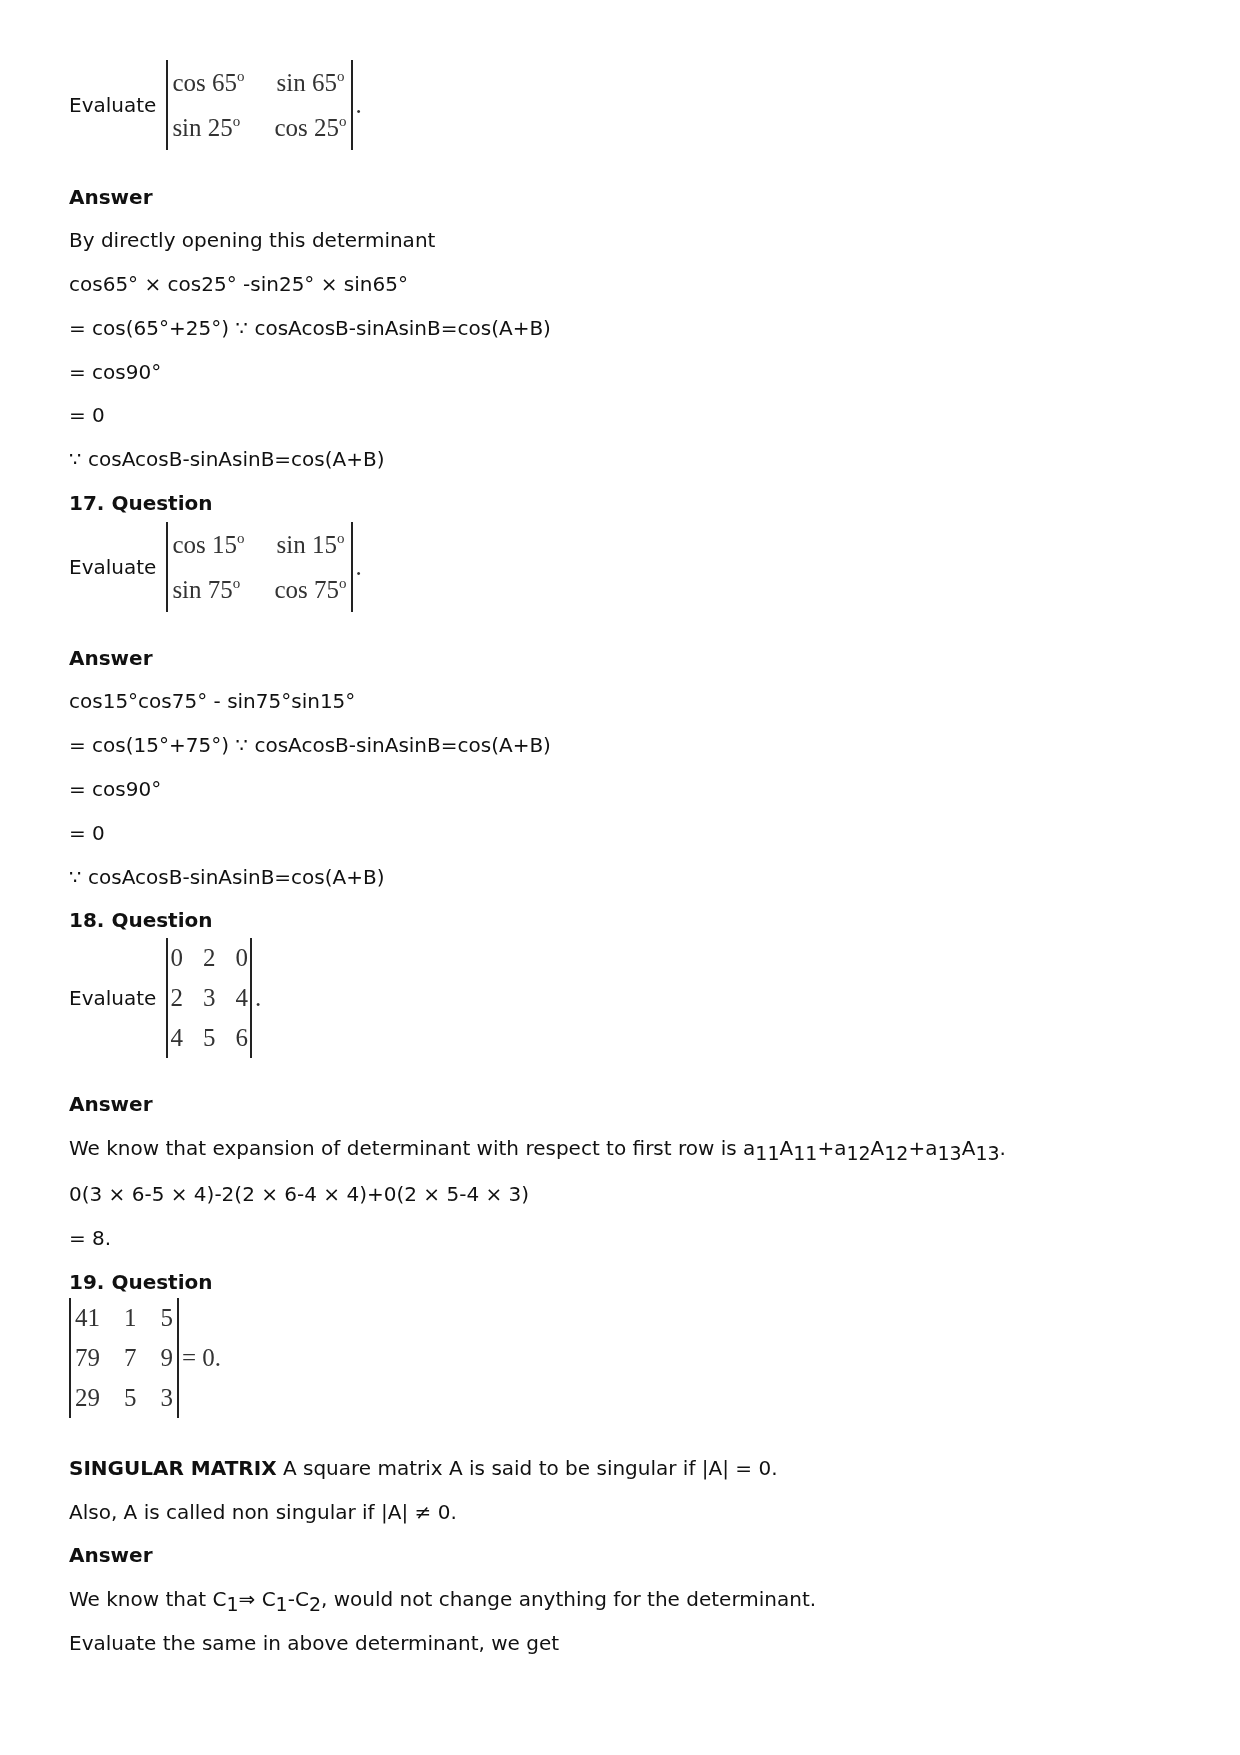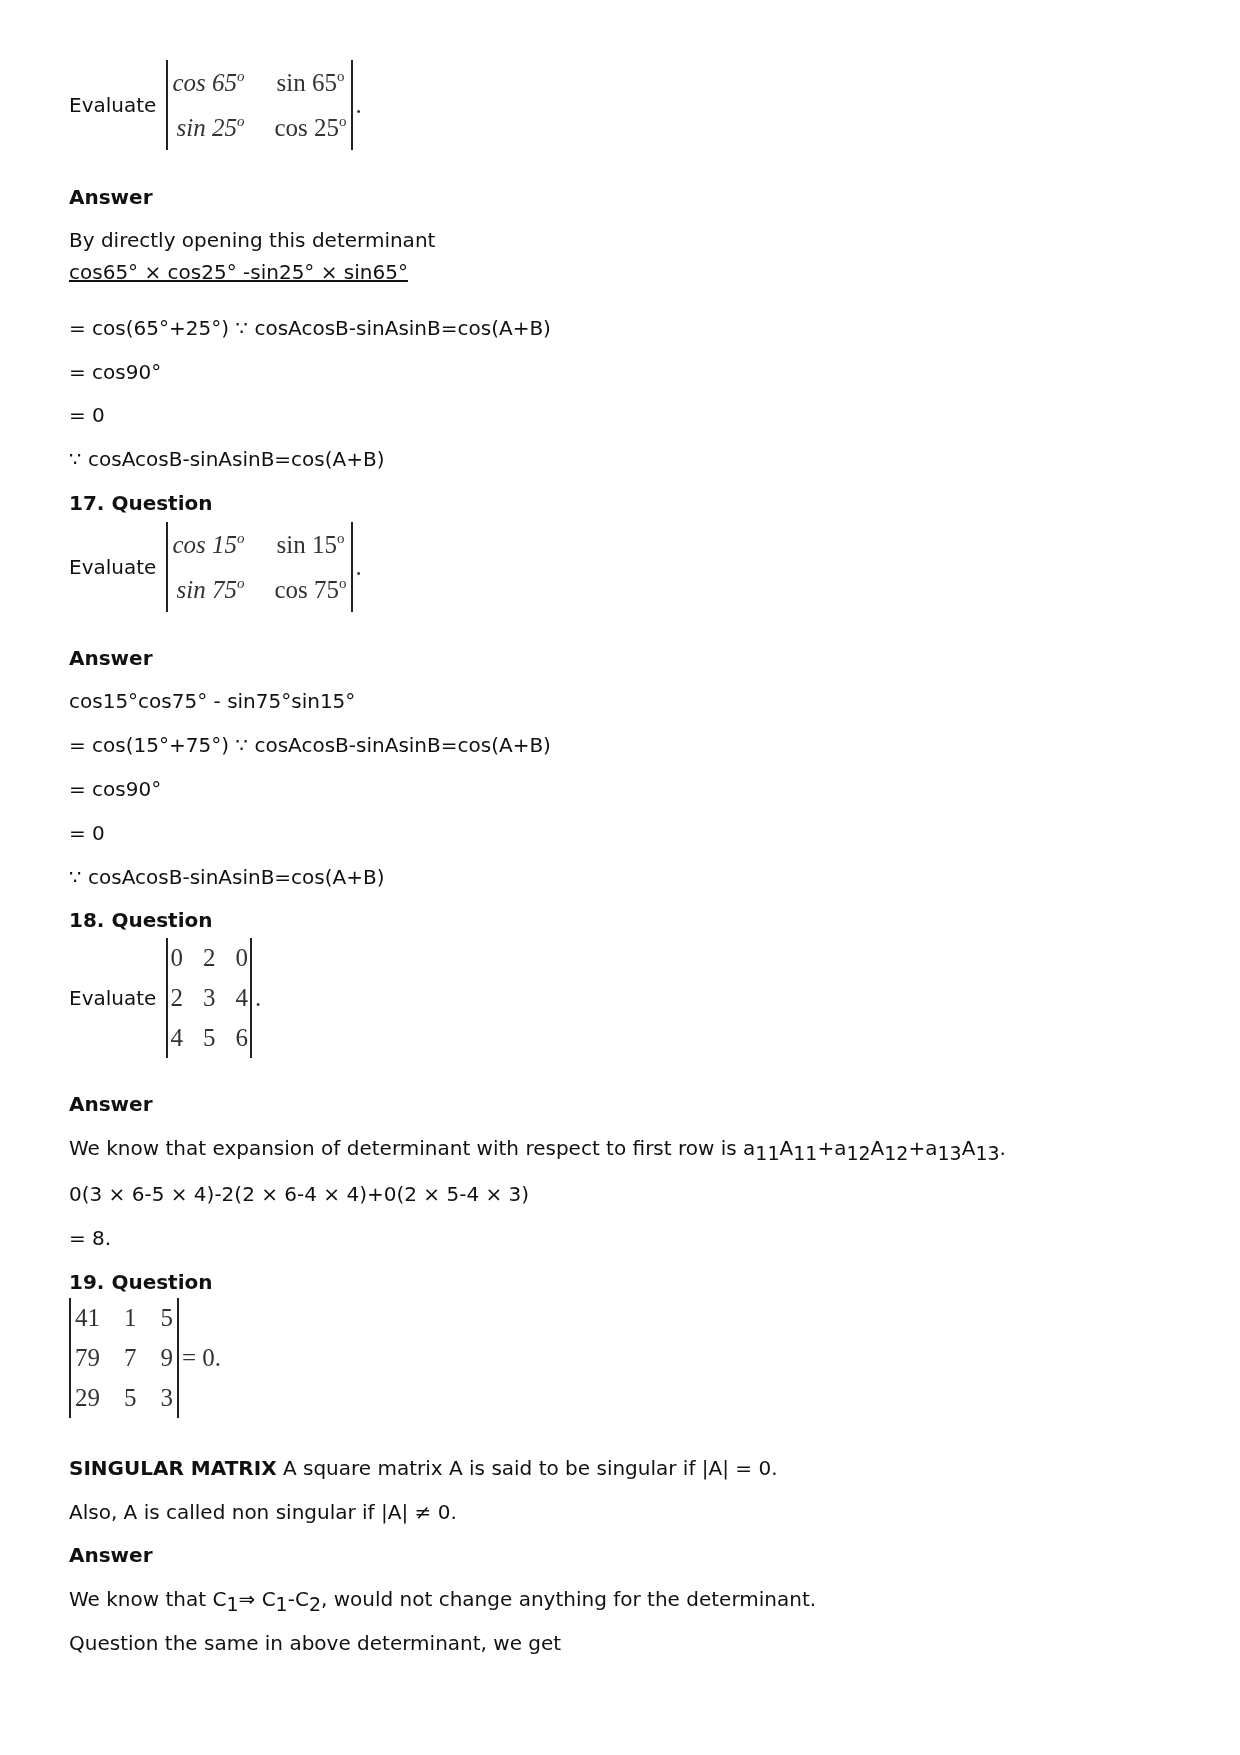--- a/index.html
+++ b/index.html
@@ -8,21 +8,21 @@
   .line { position: absolute; left: 69px; white-space: nowrap; line-height: 24px; margin-top: 16px; }
   .bold { font-weight: bold; }
   sub { font-size: 19px; vertical-align: -5px; line-height: 0; }
   .evalrow { position: absolute; left: 69px; display: flex; align-items: center; white-space: nowrap; }
   .evalrow .lbl { margin-right: 10px; }
   .det { display: inline-flex; align-items: center; font-family: "Liberation Serif", "DejaVu Serif", serif; color: #333; }
   .det .bar { width: 2px; background: #222; align-self: stretch; }
   .det table { border-collapse: collapse; margin: 0 2px; }
   .det td { padding: 0 2px; font-size: 25px; line-height: 45px; text-align: center; }
   .det.trig td { line-height: 45px; }
-  .det.trig td.c1 { padding-right: 28px; text-align: right; font-style: italic; }
+  .det.trig td.c1 { padding-right: 28px; text-align: left; }
   .det.num td { line-height: 40px; padding: 0 0; }
   .det.num td + td { padding-left: 20px; }
   .det.num3 td { line-height: 40px; }
   .det.num3 td + td { padding-left: 22px; }
   .tail { font-family: "Liberation Serif", "DejaVu Serif", serif; font-size: 25px; color: #333; margin-left: 3px; }
   sup.deg { font-size: 15px; vertical-align: 10px; line-height: 0; }
 </style>
 </head>
 <body>
 
@@ -42,21 +42,21 @@
       </tr>
     </tbody>
       </table>
     <span class="bar"></span>
   </span>
   <span class="tail">.</span>
 </div>
 
 <div class="line bold" style="top:169px;">Answer</div>
 <div class="line" style="top:212px;">By directly opening this determinant</div>
-<div class="line" style="top:244px;text-decoration:underline;">cos65° × cos25° -sin25° × sin65°</div>
+<div class="line" style="top:256px;">cos65° × cos25° -sin25° × sin65°</div>
 <div class="line" style="top:300px;">= cos(65°+25°) ∵ cosAcosB-sinAsinB=cos(A+B)</div>
 <div class="line" style="top:344px;">= cos90°</div>
 <div class="line" style="top:387px;">= 0</div>
 <div class="line" style="top:431px;">∵ cosAcosB-sinAsinB=cos(A+B)</div>
 
 <div class="line bold" style="top:475px;">17. Question</div>
 <div class="evalrow" style="top:522px;">
   <span class="lbl">Evaluate</span>
   <span class="det trig">
     <span class="bar"></span>
@@ -149,13 +149,13 @@
 </div>
 
 <div class="line" style="top:1440px;">
   <span class="bold">SINGULAR MATRIX</span><span> A square matrix A is said to be singular if |A| = 0.</span>
 </div>
 <div class="line" style="top:1484px;">Also, A is called non singular if |A| ≠ 0.</div>
 <div class="line bold" style="top:1527px;">Answer</div>
 <div class="line" style="top:1571px;">
   <span>We know that C</span><sub>1</sub><span>⇒ C</span><sub>1</sub><span>-C</span><sub>2</sub><span>, would not change anything for the determinant.</span>
 </div>
-<div class="line" style="top:1615px;">Question the same in above determinant, we get</div>
+<div class="line" style="top:1615px;">Evaluate the same in above determinant, we get</div>
 
 </body></html>

